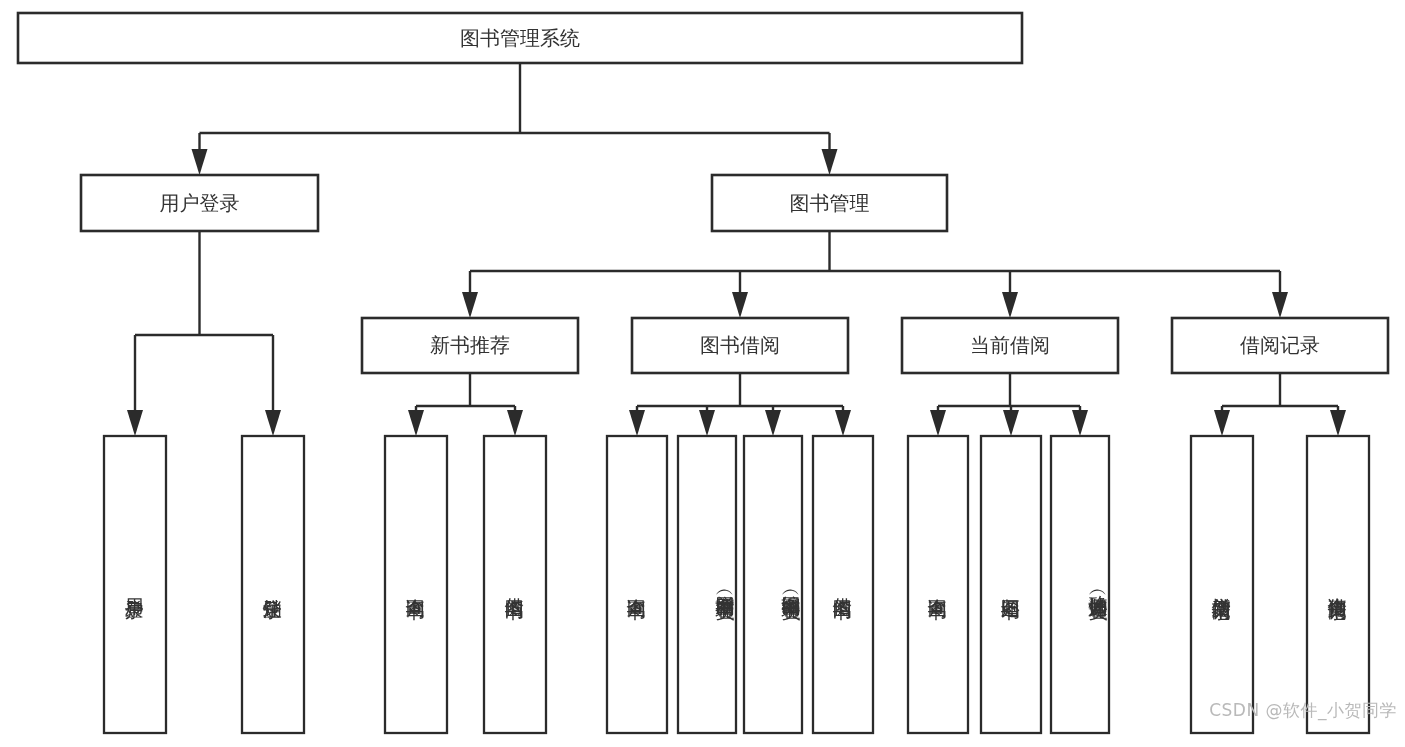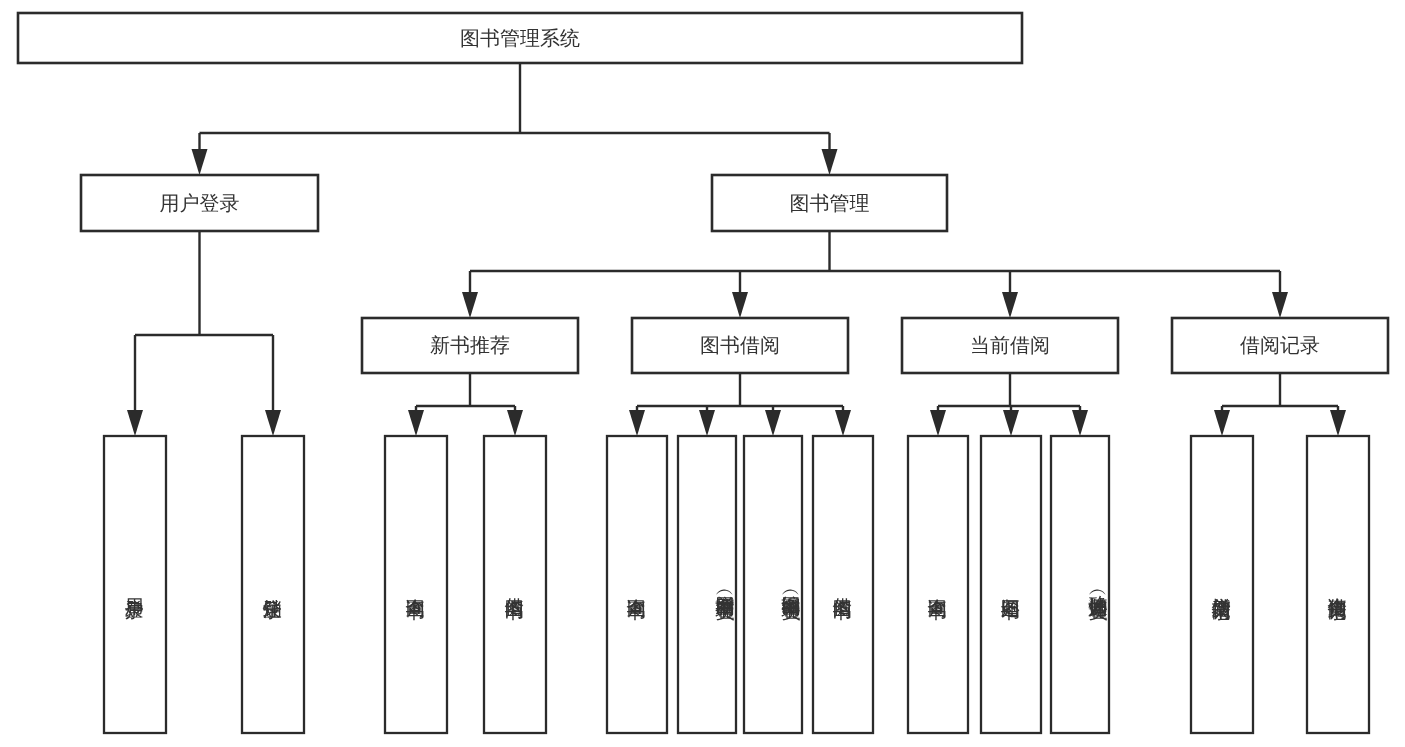--- a/index.html
+++ b/index.html
@@ -212,14 +212,15 @@
         <span>确认归还（管理员）</span>
       </div>
       <div class="node-label-v" style="left: 1191px; top: 444px; width: 62px; height: 281px; align-items: center;">
         <span>新增借阅记录</span>
       </div>
       <div class="node-label-v" style="left: 1307px; top: 444px; width: 62px; height: 281px; align-items: center;">
         <span>查询借阅记录</span>
       </div>
     </div>
 
+  <div class="watermark">CSDN @软件_小贺同学</div>
 
 </div>
 
 </body></html>

